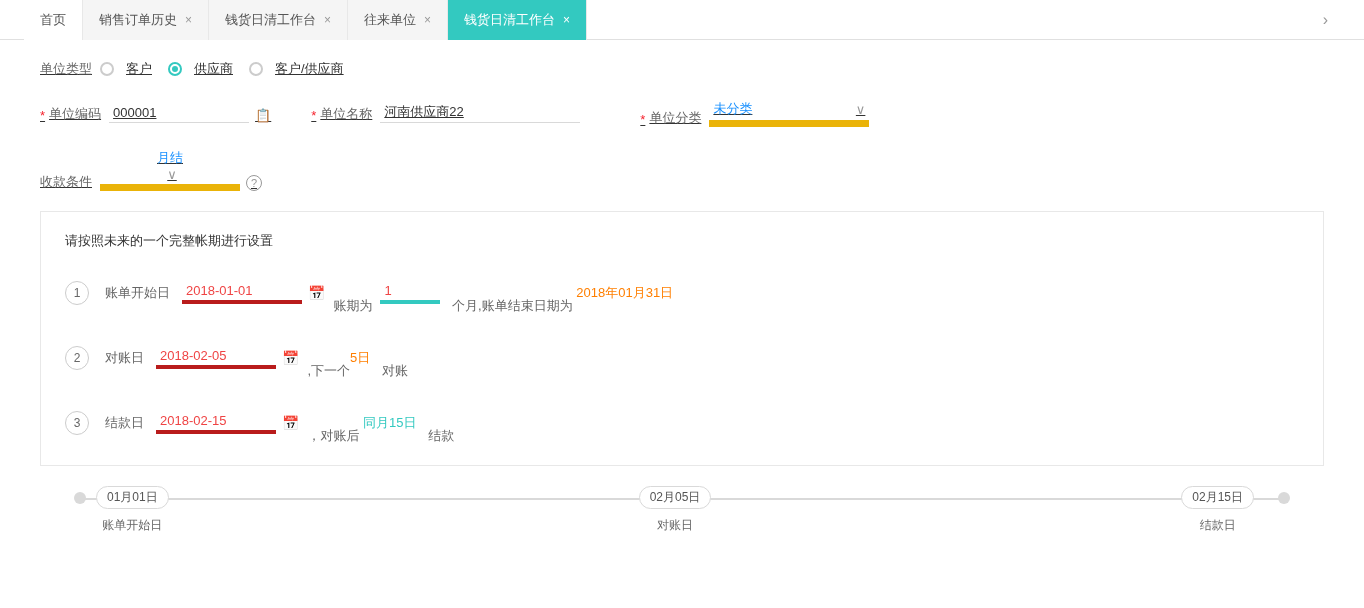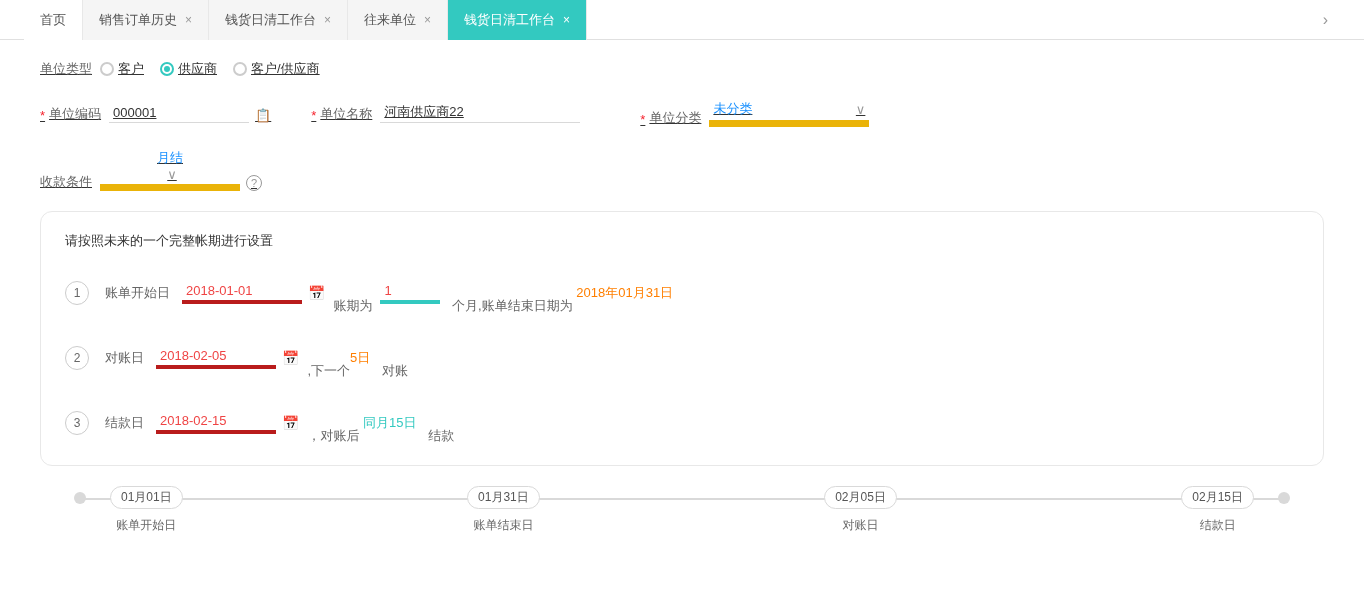--- a/index.html
+++ b/index.html
@@ -98,21 +98,21 @@
 
     
     .radio-group {
       display: flex;
       align-items: center;
       gap: 16px;
     }
     .radio-item {
       display: flex;
       align-items: center;
-      gap: 4px;
+      gap: 12px;
       cursor: pointer;
     }
     .radio-circle {
       width: 14px;
       height: 14px;
       border-radius: 50%;
       border: 2px solid #ccc;
       display: flex;
       align-items: center;
       justify-content: center;
@@ -172,21 +172,21 @@
       border: 1px solid #999;
       color: #999;
       font-size: 11px;
       margin-left: 6px;
       cursor: pointer;
     }
 
     
     .period-box {
       border: 1px solid #e8e8e8;
-      border-radius: 12px;
+      border-radius: 0;
       padding: 20px 24px;
       margin-bottom: 20px;
     }
     .period-title {
       font-size: 13px;
       color: #333;
       margin-bottom: 20px;
     }
     .period-row {
       display: flex;
@@ -403,29 +403,24 @@
     </div>
   </div>
 
 
   <div class="timeline-container">
     <div class="timeline-line"></div>
     <div class="timeline-dots">
 
       <div style="position:absolute; left:-6px; top:6px; width:12px; height:12px; border-radius:50%; background:#d9d9d9;"></div>
 
-      <div class="timeline-point" style="margin-left:30px;">
+      <div class="timeline-point" style="margin-left:16px;">
         <div style="height:6px;"></div>
         <div class="timeline-badge">01月01日</div>
         <div class="timeline-sublabel">账单开始日</div>
-      </div>
-      <div class="timeline-point">
-        <div style="height:6px;"></div>
-        <div class="timeline-badge">01月31日</div>
-        <div class="timeline-sublabel">账单结束日</div>
       </div>
       <div class="timeline-point">
         <div style="height:6px;"></div>
         <div class="timeline-badge">02月05日</div>
         <div class="timeline-sublabel">对账日</div>
       </div>
       <div class="timeline-point" style="margin-right:30px;">
         <div style="height:6px;"></div>
         <div class="timeline-badge">02月15日</div>
         <div class="timeline-sublabel">结款日</div>

